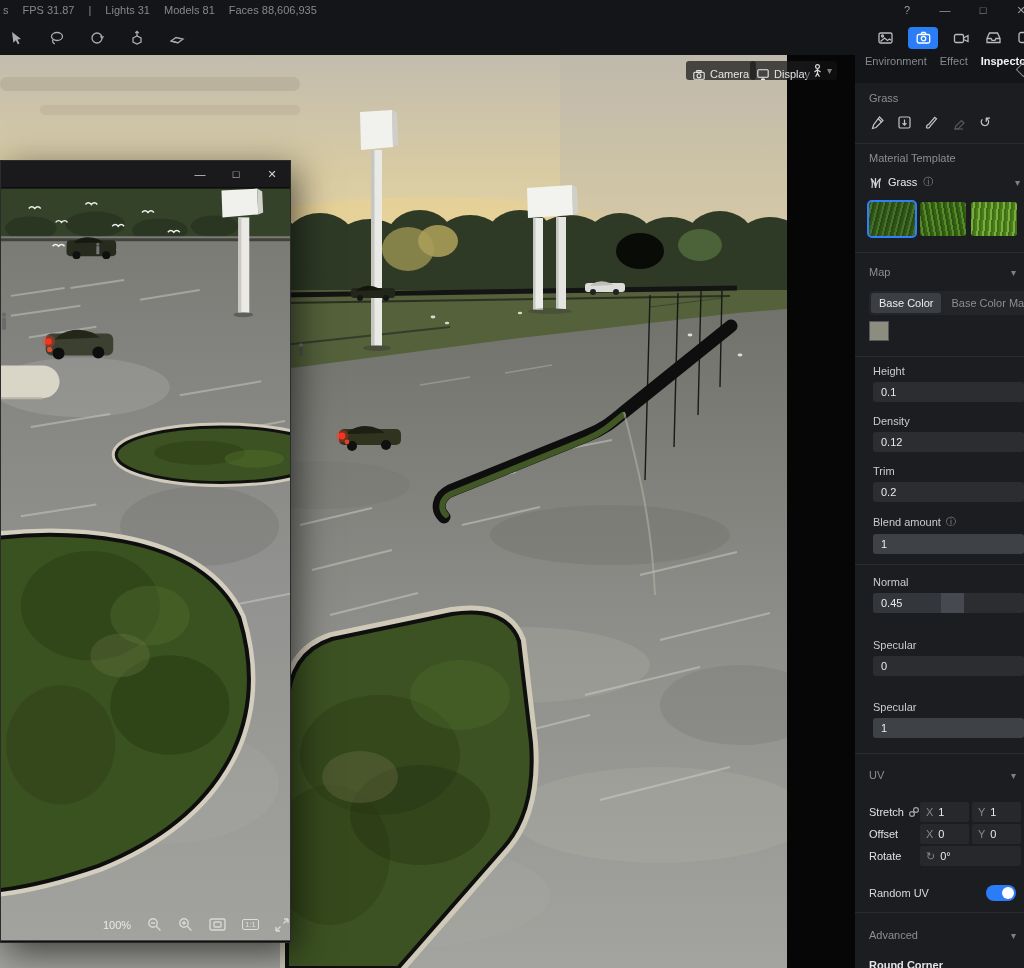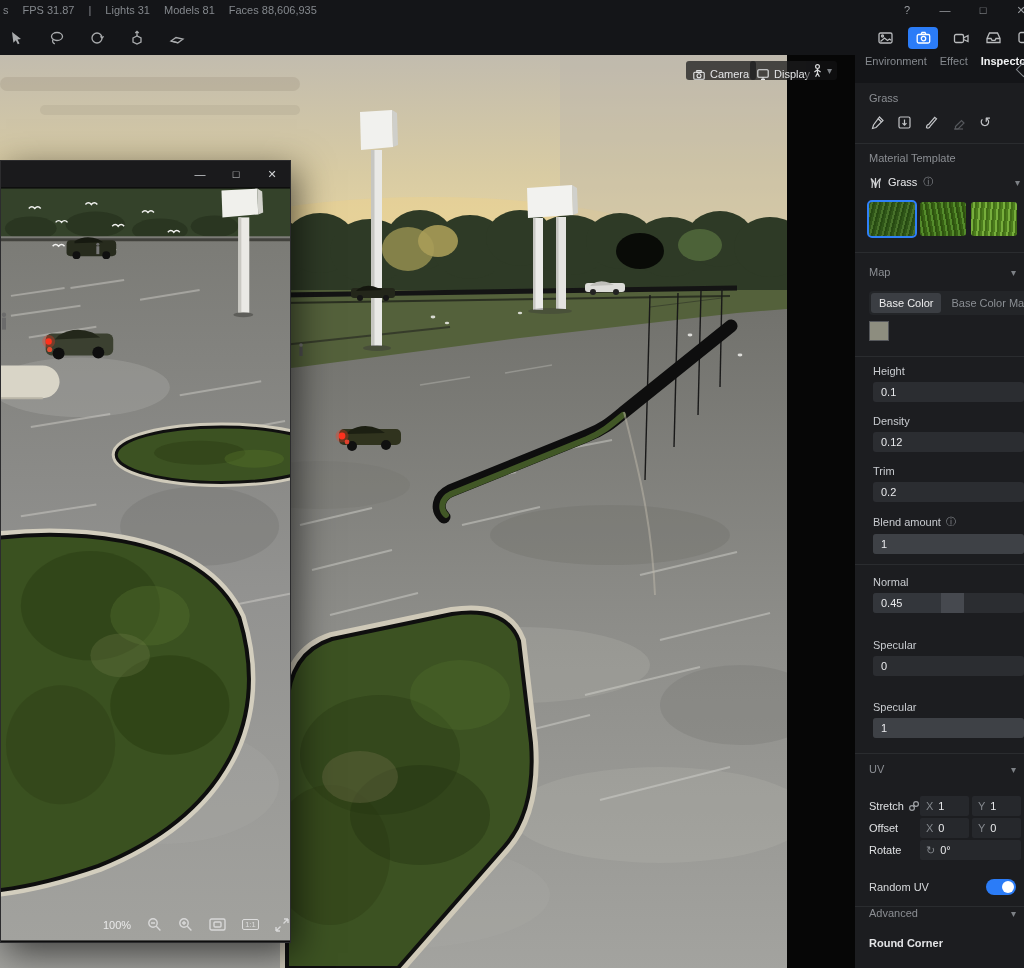--- a/index.html
+++ b/index.html
@@ -568,21 +568,21 @@
   <div class="fgroup" style="margin-top:25px">
     <div class="flabel">Specular</div>
     <div class="finput">
       <span class="fill full"></span>
       <span class="txt">1</span>
     </div>
   </div>
 
   <div class="divider" style="margin-top:15px"></div>
 
-  <div class="sec-head" style="margin-top:9px">
+  <div class="sec-head" style="margin-top:15px">
     <span>UV</span>
     <span class="chev">▾</span>
   </div>
 
   <div class="uv-row" style="margin-top:21px">
     <span class="uv-label">Stretch</span>
     <span class="uv-icslot">
       <svg width="12" height="12" fill="none" stroke="#9ea1a5" stroke-width="1.2">
           <circle cx="4" cy="8" r="2.4"></circle>
           <circle cx="8" cy="4" r="2.4"></circle>
@@ -621,18 +621,18 @@
 
   <div class="ruv-row">
     <span>Random UV</span>
     <span class="toggle">
         <span class="knob"></span>
       </span>
   </div>
 
   <div class="divider" style="margin-top:11px"></div>
 
-  <div class="sec-head" style="margin-top:0">
+  <div class="sec-head" style="margin-top:16px">
     <span>Advanced</span>
     <span class="chev">▾</span>
   </div>
   <div class="round-corner">Round Corner</div>
 </div>
 
 </body></html>

